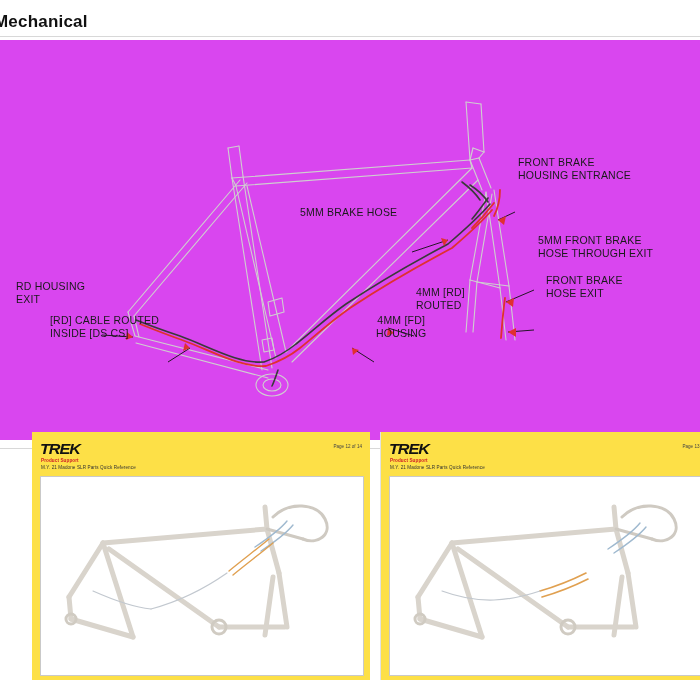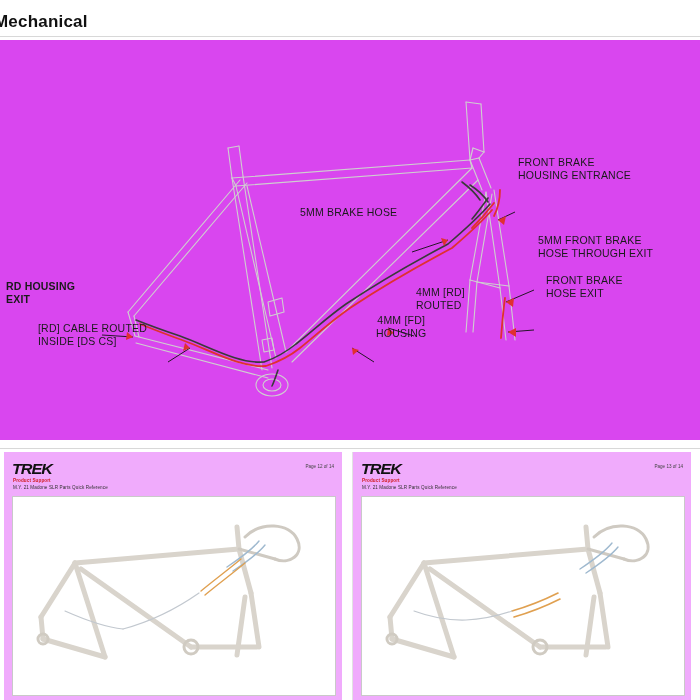--- a/index.html
+++ b/index.html
@@ -40,22 +40,23 @@
     white-space:pre-line;
   }
   .callout.r{text-align:left;}
   .callout.l{text-align:left;}
 
   
   .thumb-divider{
     position:absolute;left:0;top:448px;width:700px;height:1px;background:#d8d8d8;
   }
   .thumb{
-    position:absolute;top:452px;width:338px;height:248px;
-    background:#f0abfc;
+    position:absolute;top:432px;width:338px;height:248px;
+    background:#fde047;
+    margin-left:28px;
   }
   .thumb.left{left:4px;}
   .thumb.right{left:352px;border-left:1px solid #e2e2e2;}
 
   .brand{
     position:absolute;left:8px;top:8px;
     font-size:15px;font-weight:bold;font-style:italic;color:#111;
     letter-spacing:-1px;
     transform:scaleX(1.08);
     transform-origin:left center;
@@ -188,22 +189,22 @@
 HOUSING ENTRANCE</div>
     <div class="callout r" style="left:300px;top:166px;width:110px;">5MM BRAKE HOSE</div>
     <div class="callout l" style="left:538px;top:194px;">5MM FRONT BRAKE
 HOSE THROUGH EXIT</div>
     <div class="callout l" style="left:546px;top:234px;">FRONT BRAKE
 HOSE EXIT</div>
     <div class="callout l" style="left:416px;top:246px;">4MM [RD]
 ROUTED</div>
     <div class="callout l" style="left:376px;top:274px;text-align:center;">4MM [FD]
 HOUSING</div>
-    <div class="callout r" style="left:6px;top:240px;width:92px;font-weight:bold;">RD HOUSING EXIT</div>
-    <div class="callout r" style="left:38px;top:274px;width:130px;margin-top:8px;">[RD] CABLE ROUTED
+    <div class="callout r" style="left:16px;top:240px;width:92px;">RD HOUSING EXIT</div>
+    <div class="callout r" style="left:50px;top:274px;width:130px;">[RD] CABLE ROUTED
 INSIDE [DS CS]</div>
   </div>
 
   <div class="thumb-divider"></div>
 
   <div class="thumb left">
     <div class="brand">TREK</div>
     <div class="brand-sub1">Product Support</div>
     <div class="brand-sub2">M.Y. 21 Madone SLR Parts Quick Reference</div>
     <div class="page-num">Page 12 of 14</div>

